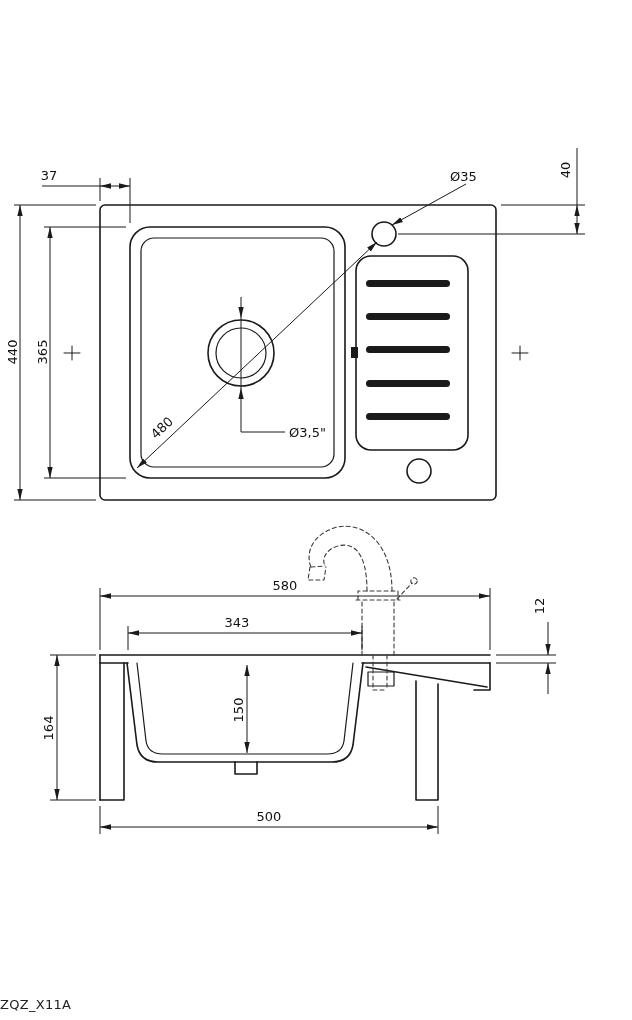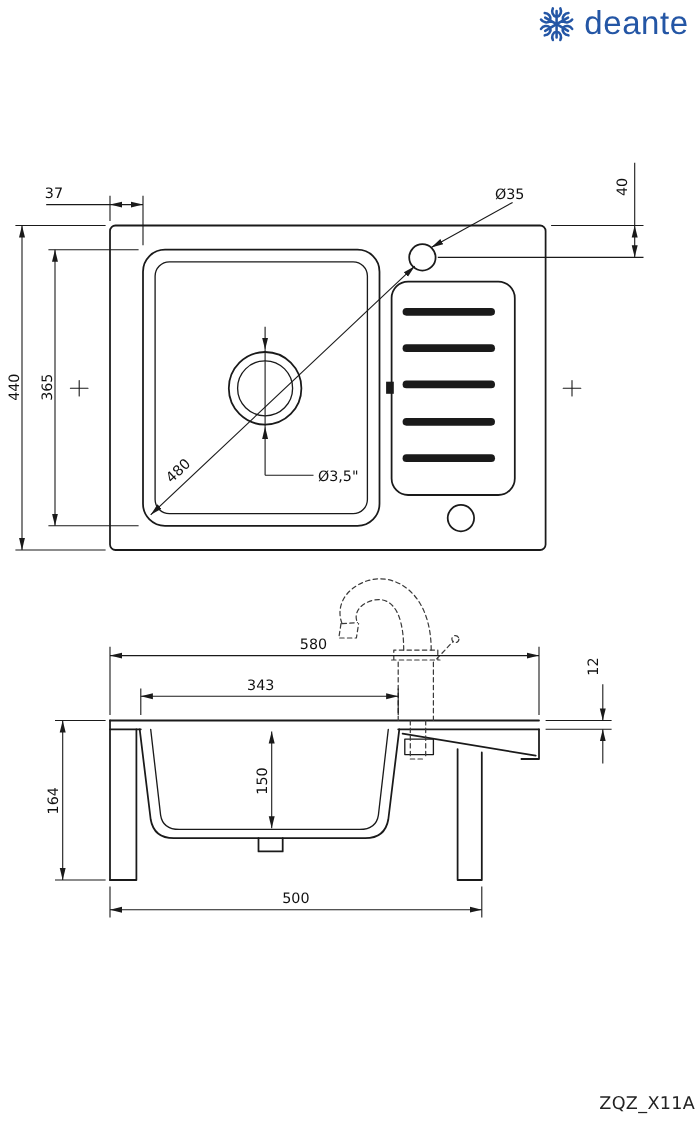--- a/index.html
+++ b/index.html
@@ -1,52 +1,37 @@
 <!DOCTYPE html>
 <html><head>
 <meta charset="utf-8">
 <style>
   html,body{margin:0;padding:0;background:#fff;}
   .page{position:relative;width:632px;height:1020px;background:#ffffff;overflow:hidden;
         font-family:"DejaVu Sans",sans-serif;}
   .logo{position:absolute;top:4px;right:6px;display:flex;align-items:center;gap:7px;}
   .logo-text{font-family:"Liberation Sans",sans-serif;font-size:30px;font-weight:500;
              letter-spacing:.5px;color:#2456a5;line-height:36px;}
-  .footer{position:absolute;left:0;right:0;bottom:8px;text-align:right;
-          font-size:16px;color:#222;letter-spacing:.3px;}
+  .footer{position:absolute;left:0;right:0;bottom:8px;text-align:left;
+          font-size:13px;color:#222;letter-spacing:.3px;}
   svg.drawing{position:absolute;left:0;top:0;}
   .obj{stroke:#1a1a1a;stroke-width:1.6;fill:none;stroke-linecap:round;stroke-linejoin:round;}
   .thin{stroke-width:1.2;}
   .rib{fill:#1a1a1a;stroke:none;}
   .solidfill{fill:#1a1a1a;stroke:none;}
   .dim{stroke:#1a1a1a;stroke-width:1;fill:none;}
   .dash{stroke:#3a3a3a;stroke-width:1.1;stroke-dasharray:4 3;fill:none;stroke-linecap:round;}
   text.dimtxt{stroke:none;fill:#111;font:13px "DejaVu Sans",sans-serif;text-anchor:middle;}
   text.dimtxt.start{text-anchor:start;}
 </style>
 </head>
 <body>
 
 <div class="page">
 
-  <div class="logo">
-    <svg width="36" height="36" viewBox="0 0 36 36">
-      <g stroke="#2456a5" stroke-width="2.3" fill="none" stroke-linecap="round">
-        <g id="arm">
-          <path d="M18,18 L18,6 M18,11.5 C14.2,10.5 13.2,6.5 14.6,3.6 M18,11.5 C21.8,10.5 22.8,6.5 21.4,3.6"></path>
-        </g>
-        <use href="#arm" transform="rotate(60 18 18)"></use>
-        <use href="#arm" transform="rotate(120 18 18)"></use>
-        <use href="#arm" transform="rotate(180 18 18)"></use>
-        <use href="#arm" transform="rotate(240 18 18)"></use>
-        <use href="#arm" transform="rotate(300 18 18)"></use>
-      </g>
-    </svg>
-    <span class="logo-text">deante</span>
-  </div>
 
   <svg class="drawing" width="632" height="1020" viewBox="0 0 632 1020">
     <defs>
       <marker id="aE" markerWidth="12" markerHeight="9" refX="11" refY="4.5" orient="auto" markerUnits="userSpaceOnUse">
         <path d="M11,4.5 L0,1.8 L0,7.2 Z" fill="#1a1a1a"></path>
       </marker>
       <marker id="aS" markerWidth="12" markerHeight="9" refX="11" refY="4.5" orient="auto-start-reverse" markerUnits="userSpaceOnUse">
         <path d="M11,4.5 L0,1.8 L0,7.2 Z" fill="#1a1a1a"></path>
       </marker>
     </defs>

